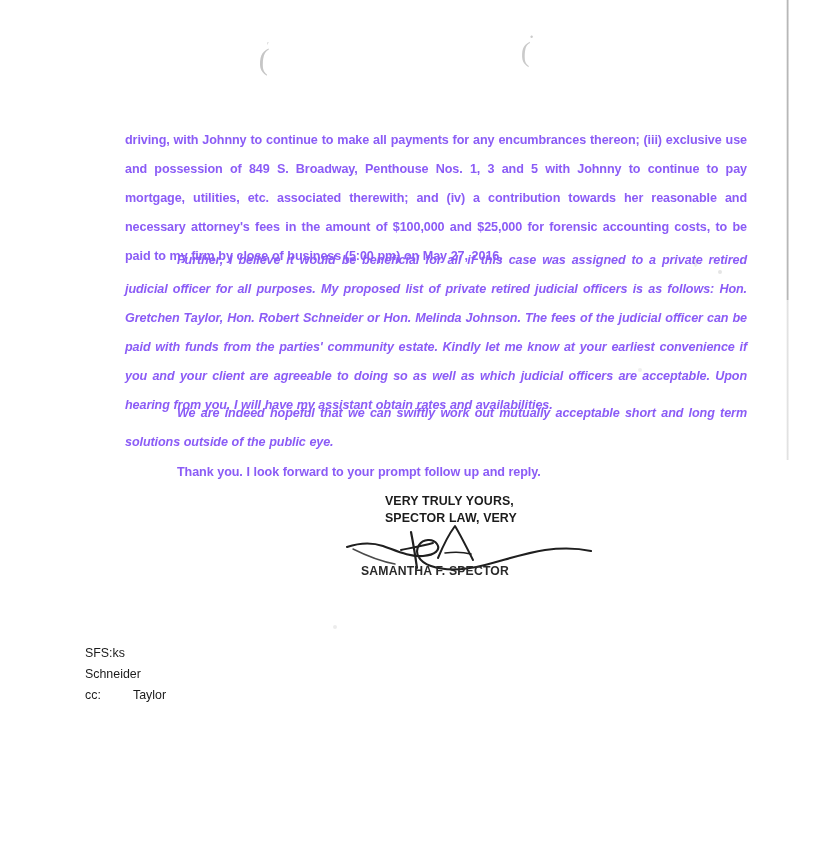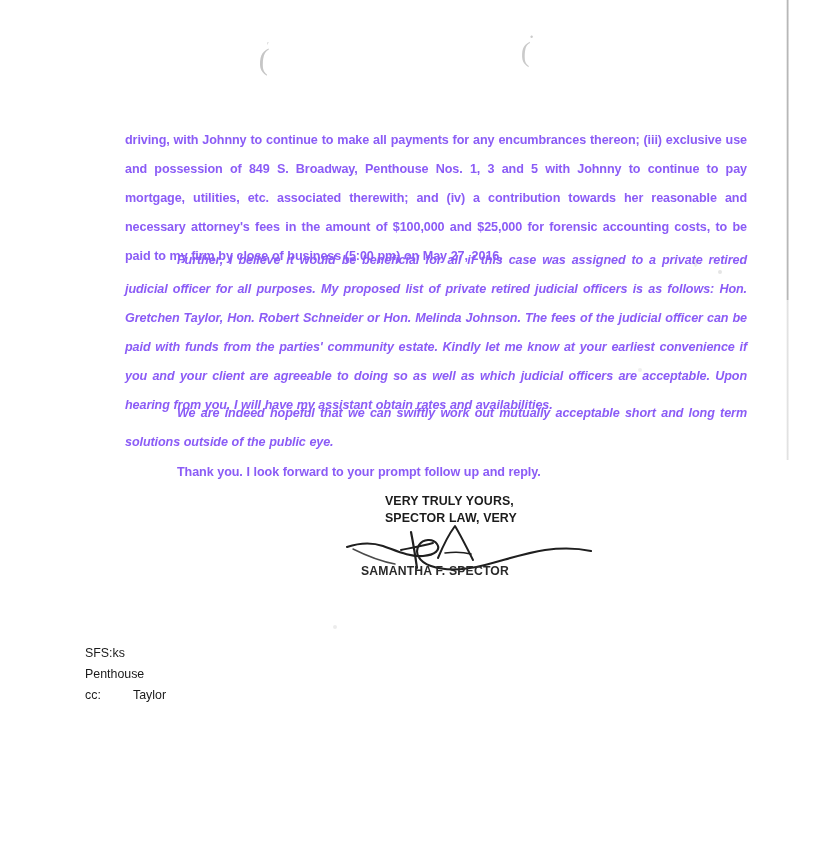--- a/index.html
+++ b/index.html
@@ -199,19 +199,19 @@
       <path d="M93 34 C98 22, 104 10, 110 2 C116 12, 122 24, 128 36" stroke="#1f1f1f" stroke-width="2" stroke-linecap="round" stroke-linejoin="round" fill="none"></path>
       <path d="M100 29 C108 28, 118 28, 126 30" stroke="#1f1f1f" stroke-width="1.6" stroke-linecap="round" fill="none"></path>
       <path d="M8 25 C20 31, 34 37, 50 40" stroke="#2a2a2a" stroke-width="1.4" stroke-linecap="round" fill="none" opacity="0.85"></path>
     </svg>
   </div>
 
   <div class="signature-name">SAMANTHA F. SPECTOR</div>
 
   <div class="footer-block">
     <div class="footer-line">SFS:ks</div>
-    <div class="footer-line">Penthouse</div>
+    <div class="footer-line">Schneider</div>
     <div class="footer-line">
       <span class="cc-label">cc:</span><span>Taylor</span>
     </div>
   </div>
 
 </div>
 
 </body></html>

